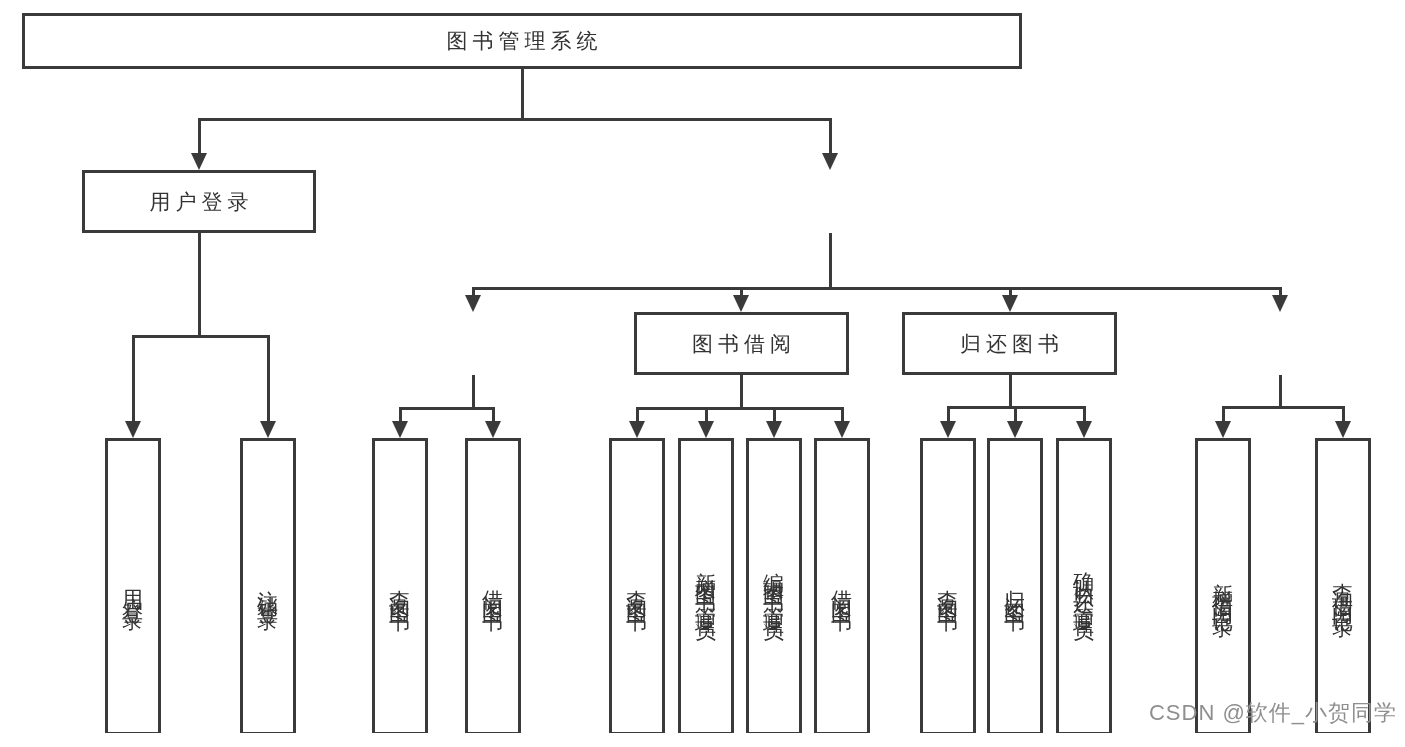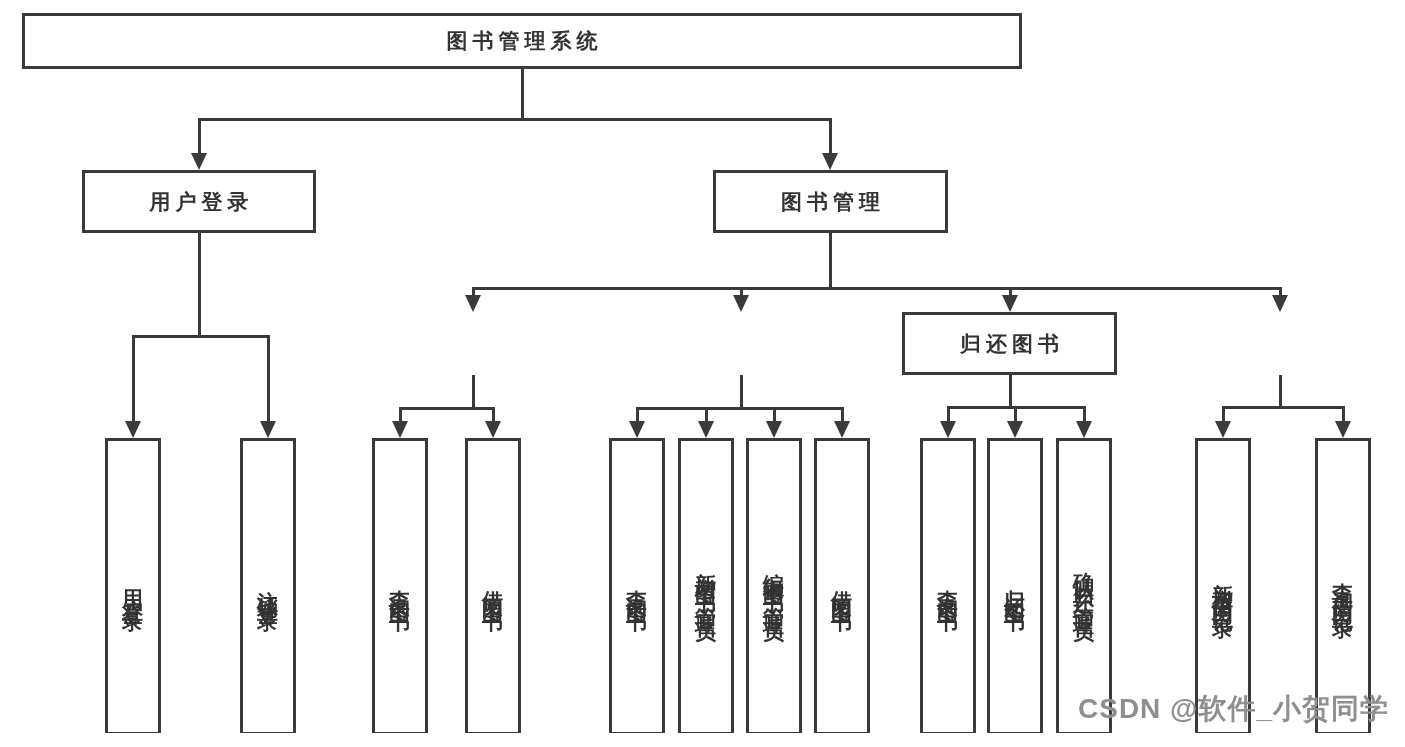--- a/index.html
+++ b/index.html
@@ -4,21 +4,21 @@
 <style>
   :root{
     --line:#3a3a3a;
     --text:#333333;
     --wm:#8f8f8f;
     --bg:#ffffff;
   }
   html,body{margin:0;padding:0;background:var(--bg);}
   body{font-family:"Liberation Sans","DejaVu Sans",sans-serif;}
   .canvas{
-    position:relative;width:1405px;height:733px;background:var(--bg);overflow:hidden;font-weight:bold;
+    position:relative;width:1405px;height:733px;background:var(--bg);overflow:hidden;
   }
   .hbox{
     position:absolute;box-sizing:border-box;border:3px solid var(--line);background:#fff;
     display:flex;align-items:center;justify-content:center;
     font-size:21px;letter-spacing:5px;text-indent:5px;color:var(--text);
     white-space:nowrap;
   }
   .vbox{
     position:absolute;box-sizing:border-box;border:3px solid var(--line);background:#fff;
     width:56px;height:297px;top:438px;
@@ -28,35 +28,35 @@
     line-height:1;
   }
   .hline{position:absolute;height:3px;background:var(--line);}
   .vline{position:absolute;width:3px;background:var(--line);}
   .arrow{
     position:absolute;width:0;height:0;
     border-left:8px solid transparent;border-right:8px solid transparent;
     border-top:17px solid var(--line);
   }
   .watermark{
-    position:absolute;right:16px;bottom:5px;
-    font-size:28px;letter-spacing:1px;color:var(--wm);z-index:5;
+    position:absolute;right:8px;bottom:5px;
+    font-size:22px;letter-spacing:1px;color:var(--wm);z-index:5;
     white-space:nowrap;
   }
 </style>
 </head>
 <body>
 
 <div class="canvas">
 
   <div class="hbox" style="left:22px;top:13px;width:1000px;height:56px">图书管理系统</div>
 
   <div class="hbox" style="left:82px;top:170px;width:234px;height:63px">用户登录</div>
-  <div class="hbox" style="left:713px;top:170px;width:235px;height:63px">图书管理</div>
 
+  <div class="hbox" style="left:634px;top:312px;width:215px;height:63px">图书借阅</div>
   <div class="hbox" style="left:902px;top:312px;width:215px;height:63px">归还图书</div>
 
   <div class="vbox" style="left:105px">用户登录</div>
   <div class="vbox" style="left:240px">注销登录</div>
 
   <div class="vbox" style="left:372px">查询图书</div>
   <div class="vbox" style="left:465px">借阅图书</div>
 
   <div class="vbox" style="left:609px">查询图书</div>
   <div class="vbox" style="left:678px">新增图书（管理员）</div>

